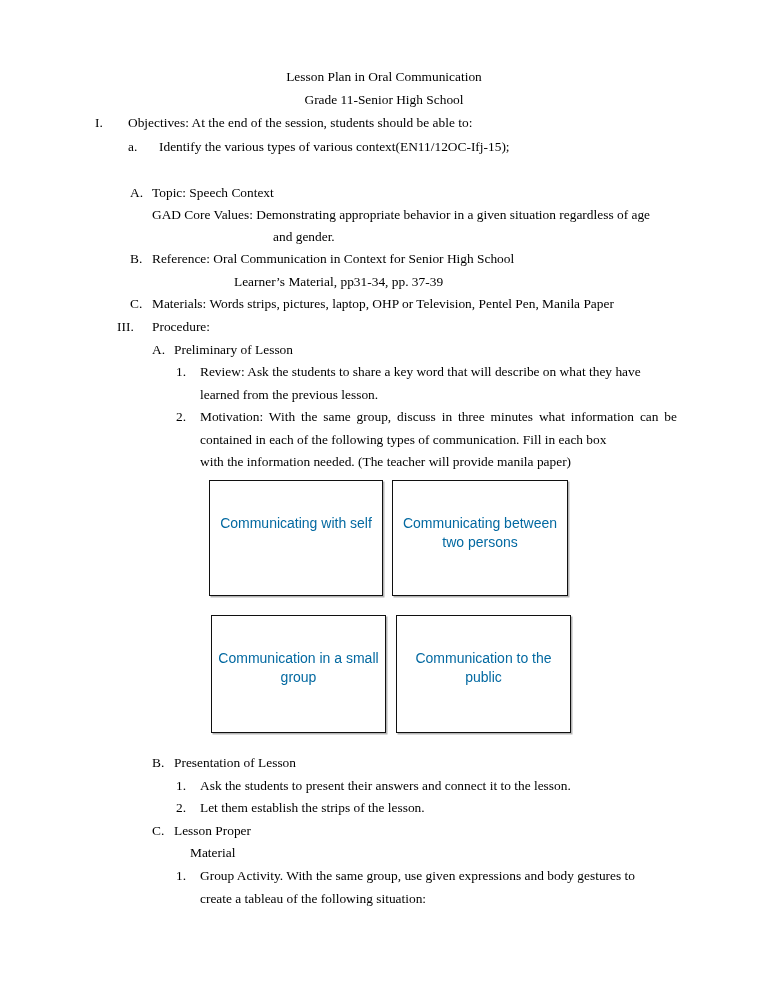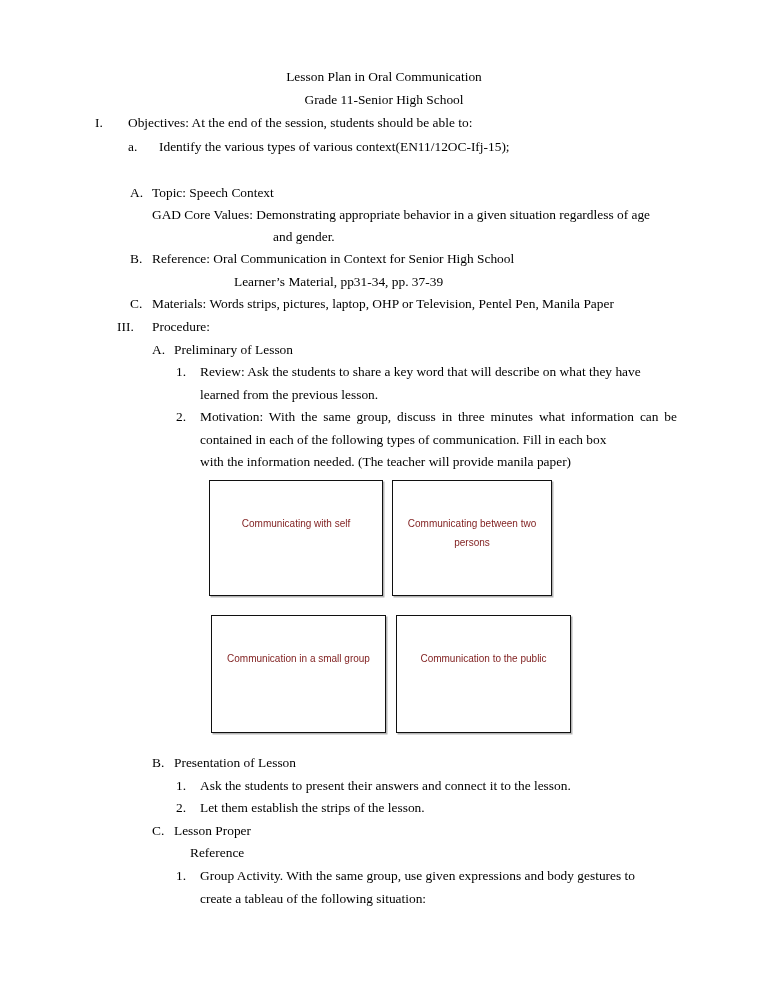--- a/index.html
+++ b/index.html
@@ -69,23 +69,23 @@
     border: 1.6px solid #101010;
     background: #ffffff;
     box-shadow: 1.5px 1.5px 0 0 rgba(120,120,120,0.55);
   }
   .cbox .btext {
     position: absolute;
     left: 6px;
     right: 6px;
     text-align: center;
     font-family: "Liberation Sans", "DejaVu Sans", sans-serif;
-    font-size: 10px;
+    font-size: 14px;
     line-height: 19px;
-    color: #7f1d1d;
+    color: #0369a1;
   }
 </style>
 </head>
 <body>
 
 <div id="page">
 
   <div class="title" style="top:66px;">Lesson Plan in Oral Communication</div>
   <div class="title" style="top:89px;">Grade 11-Senior High School</div>
 
@@ -139,21 +139,21 @@
     <span class="mk">2.</span>
     <span class="bd" style="margin-left:24px;"><span>Motivation: With the same group, discuss in three minutes what information can be contained in each of the following types of communication. Fill in each box</span><span class="lastline">with the information needed. (The teacher will provide manila paper)</span></span>
   </div>
 
   <div class="boxwrap">
 
     <div class="cbox" style="left:209px; top:480px; width:174px; height:116px;">
       <div class="btext" style="top:33px;">Communicating with self</div>
     </div>
 
-    <div class="cbox" style="left:392px; top:480px; width:160px; height:116px;">
+    <div class="cbox" style="left:392px; top:480px; width:176px; height:116px;">
       <div class="btext" style="top:33px;">Communicating between two persons</div>
     </div>
 
     <div class="cbox" style="left:211px; top:615px; width:175px; height:118px;">
       <div class="btext" style="top:33px;">Communication in a small group</div>
     </div>
 
     <div class="cbox" style="left:396px; top:615px; width:175px; height:118px;">
       <div class="btext" style="top:33px;">Communication to the public</div>
     </div>
@@ -173,20 +173,20 @@
   <div class="row" style="left:176px; top:797px; width:501px;">
     <span class="mk">2.</span>
     <span class="bd" style="margin-left:24px;">Let them establish the strips of the lesson.</span>
   </div>
 
   <div class="row" style="left:152px; top:820px; width:525px;">
     <span class="mk">C.</span>
     <span class="bd" style="margin-left:22px;">Lesson Proper</span>
   </div>
 
-  <div class="tline" style="left:190px; top:842px;">Reference</div>
+  <div class="tline" style="left:190px; top:842px;">Material</div>
 
   <div class="row just" style="left:176px; top:865px; width:501px;">
     <span class="mk">1.</span>
     <span class="bd" style="margin-left:24px;"><span>Group Activity. With the same group, use given expressions and body gestures to</span><span class="lastline">create a tableau of the following situation:</span></span>
   </div>
 
 </div>
 
 </body></html>

